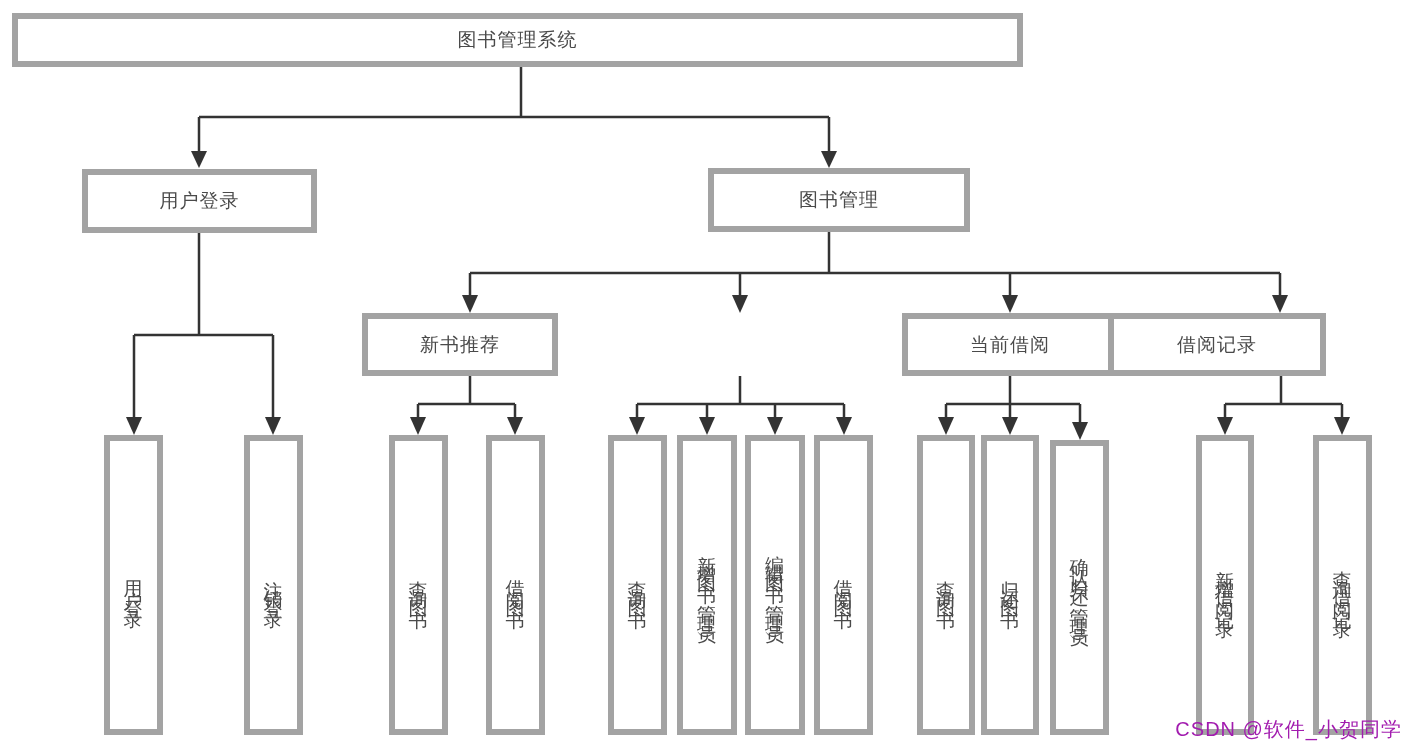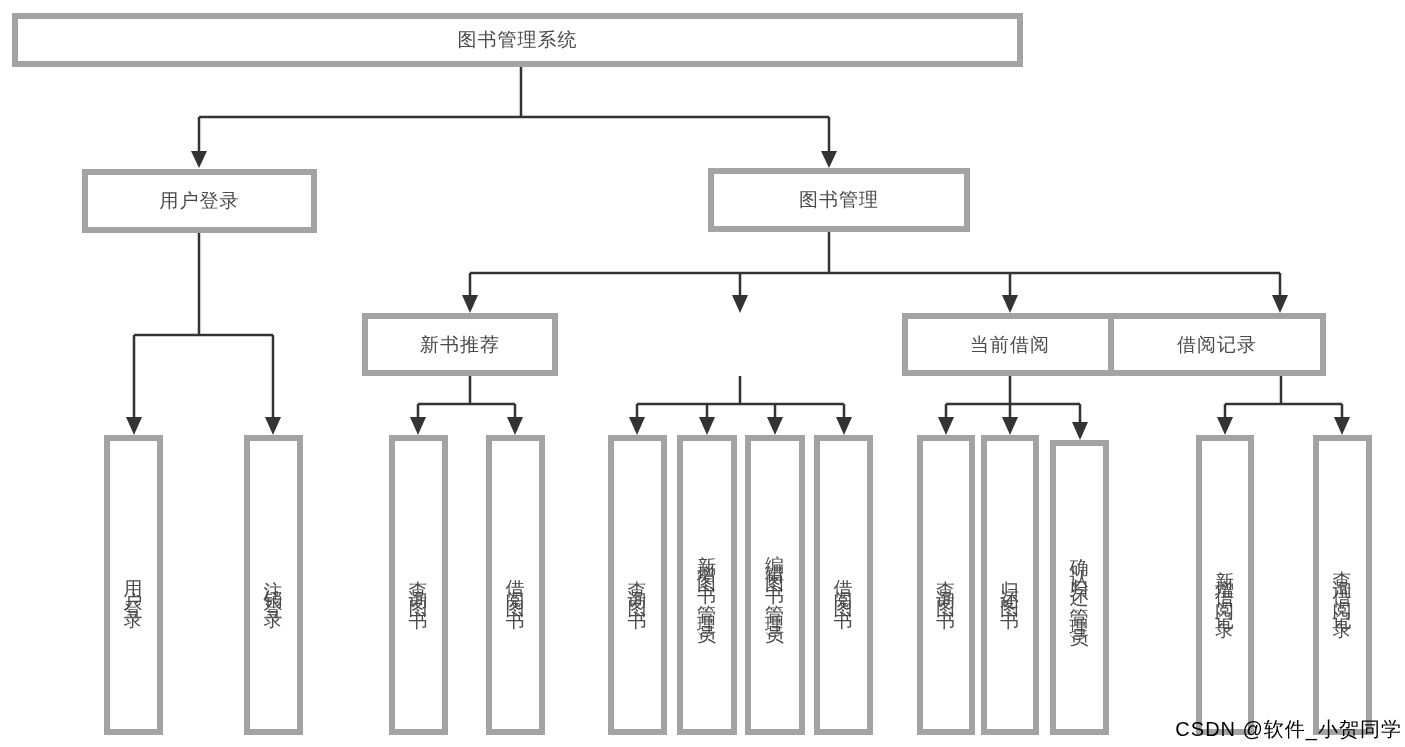--- a/index.html
+++ b/index.html
@@ -34,21 +34,21 @@
     line-height:1;
     letter-spacing:10px;
     white-space:nowrap;
   }
   .watermark{
     position:absolute;
     right:3px;
     bottom:4px;
     z-index:5;
     font-size:20px;
-    color:#000000;
+    color:#a21caf;
     letter-spacing:1px;
     white-space:nowrap;
   }
 </style>
 </head>
 <body>
 
 <div class="canvas">
 
   <svg class="connectors" width="1405" height="747">

